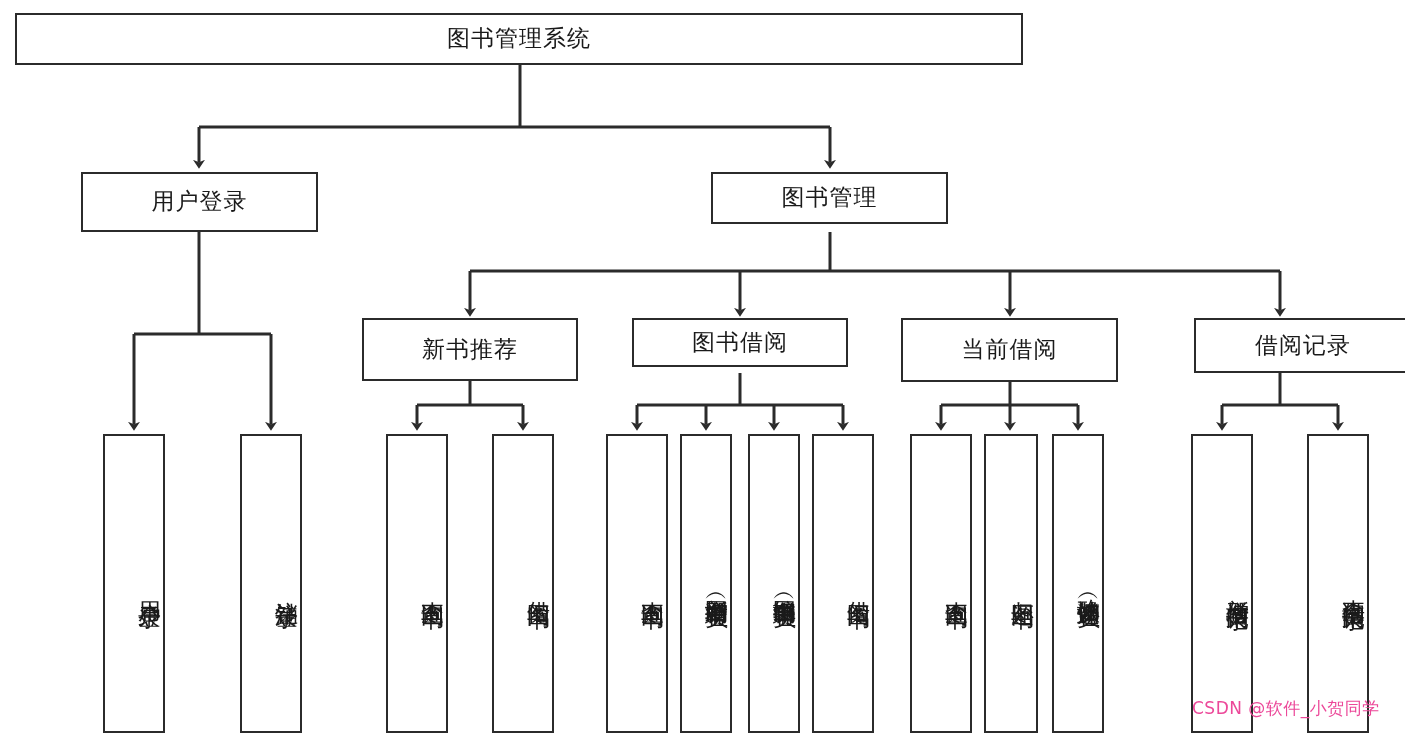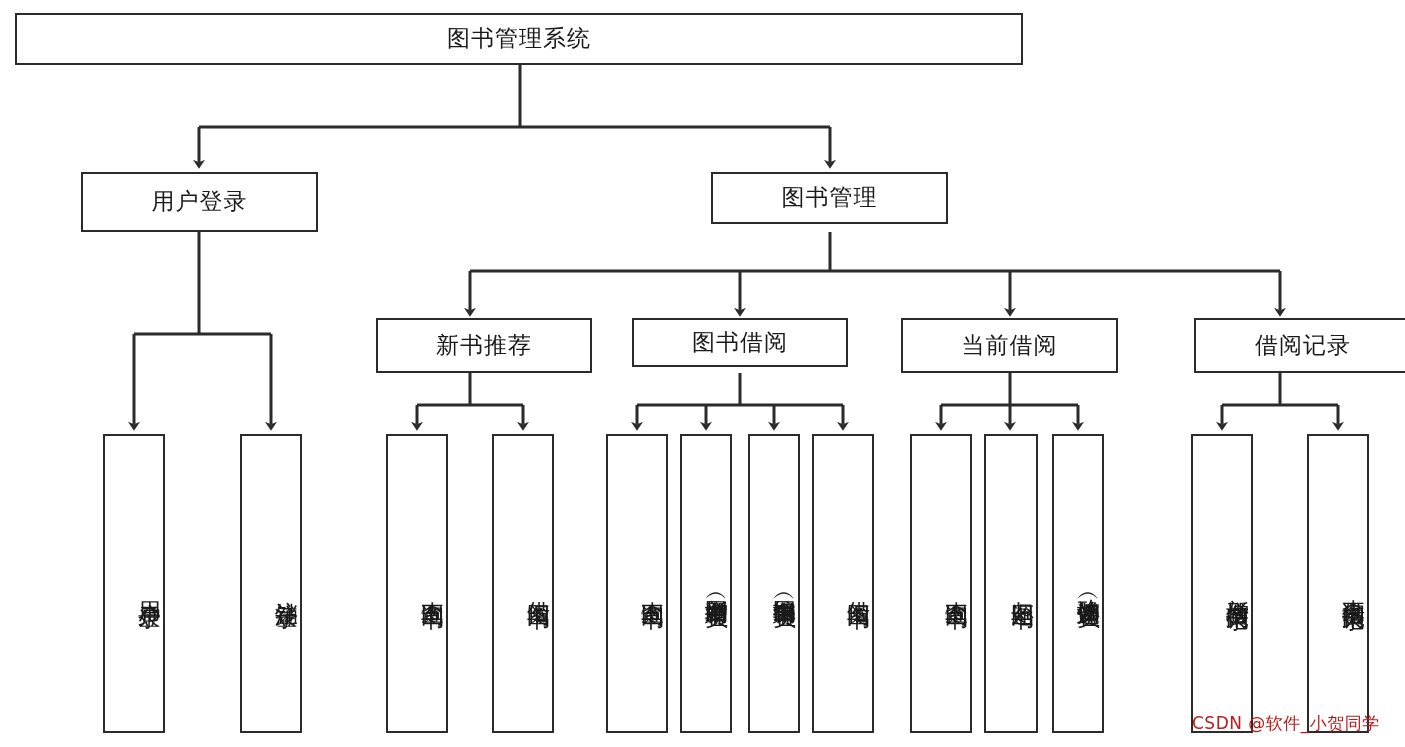--- a/index.html
+++ b/index.html
@@ -49,23 +49,23 @@
     justify-content: center;
     padding-top: 6px;
   }
   .node.vert.packed {
     padding-top: 3px;
     letter-spacing: 1px;
   }
   .watermark {
     position: absolute;
     left: 1192px;
-    top: 712px;
+    top: 697px;
     font-size: 17px;
-    color: #b91c1c;
+    color: #ec4899;
     white-space: nowrap;
     letter-spacing: 0.5px;
     pointer-events: none;
   }
 </style>
 </head>
 <body>
 
 <div id="stage">
 
@@ -117,23 +117,23 @@
       <path d="M1222,405 L1222,424" marker-end="url(#arrow)"></path>
       <path d="M1338,405 L1338,424" marker-end="url(#arrow)"></path>
     </g>
   </svg>
 
   <div class="node horiz" style="left:15px; top:13px; width:1008px; height:52px;">图书管理系统</div>
 
   <div class="node horiz" style="left:81px; top:172px; width:237px; height:60px;">用户登录</div>
   <div class="node horiz" style="left:711px; top:172px; width:237px; height:52px;">图书管理</div>
 
-  <div class="node horiz" style="left:362px; top:318px; width:216px; height:55px;margin-left:14px;">新书推荐</div>
+  <div class="node horiz" style="left:362px; top:318px; width:216px; height:63px;">新书推荐</div>
   <div class="node horiz" style="left:632px; top:318px; width:216px; height:49px;">图书借阅</div>
-  <div class="node horiz" style="left:901px; top:318px; width:217px; height:55px;">当前借阅</div>
+  <div class="node horiz" style="left:901px; top:318px; width:217px; height:64px;">当前借阅</div>
   <div class="node horiz" style="left:1170px; top:318px; width:218px; height:55px;margin-left:24px;">借阅记录</div>
 
   <div class="node vert" style="left:103px; top:434px; width:62px; height:299px;">用户登录</div>
   <div class="node vert" style="left:240px; top:434px; width:62px; height:299px;">注销登录</div>
 
   <div class="node vert" style="left:386px; top:434px; width:62px; height:299px;">查询图书</div>
   <div class="node vert" style="left:492px; top:434px; width:62px; height:299px;">借阅图书</div>
 
   <div class="node vert" style="left:606px; top:434px; width:62px; height:299px;">查询图书</div>
   <div class="node vert packed" style="left:680px; top:434px; width:52px; height:299px;">新增图书（管理员）</div>

